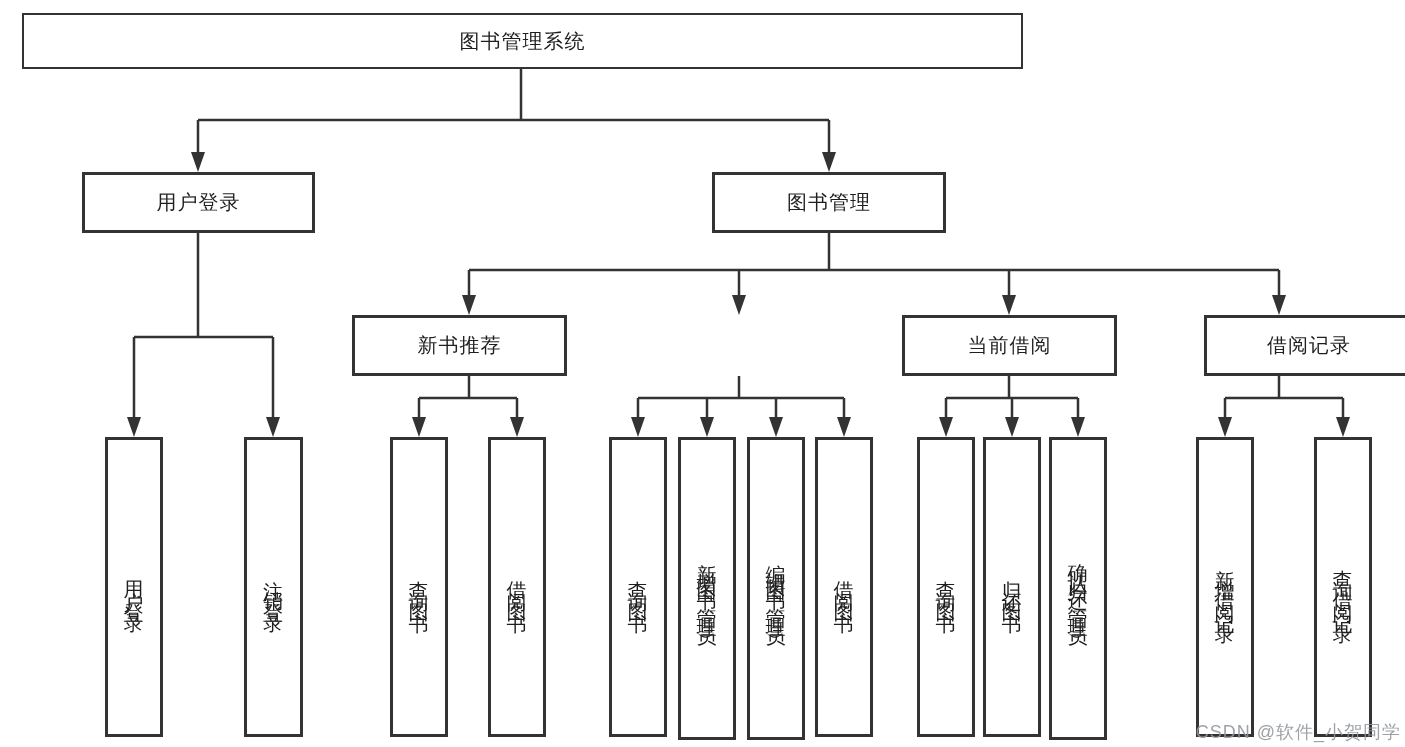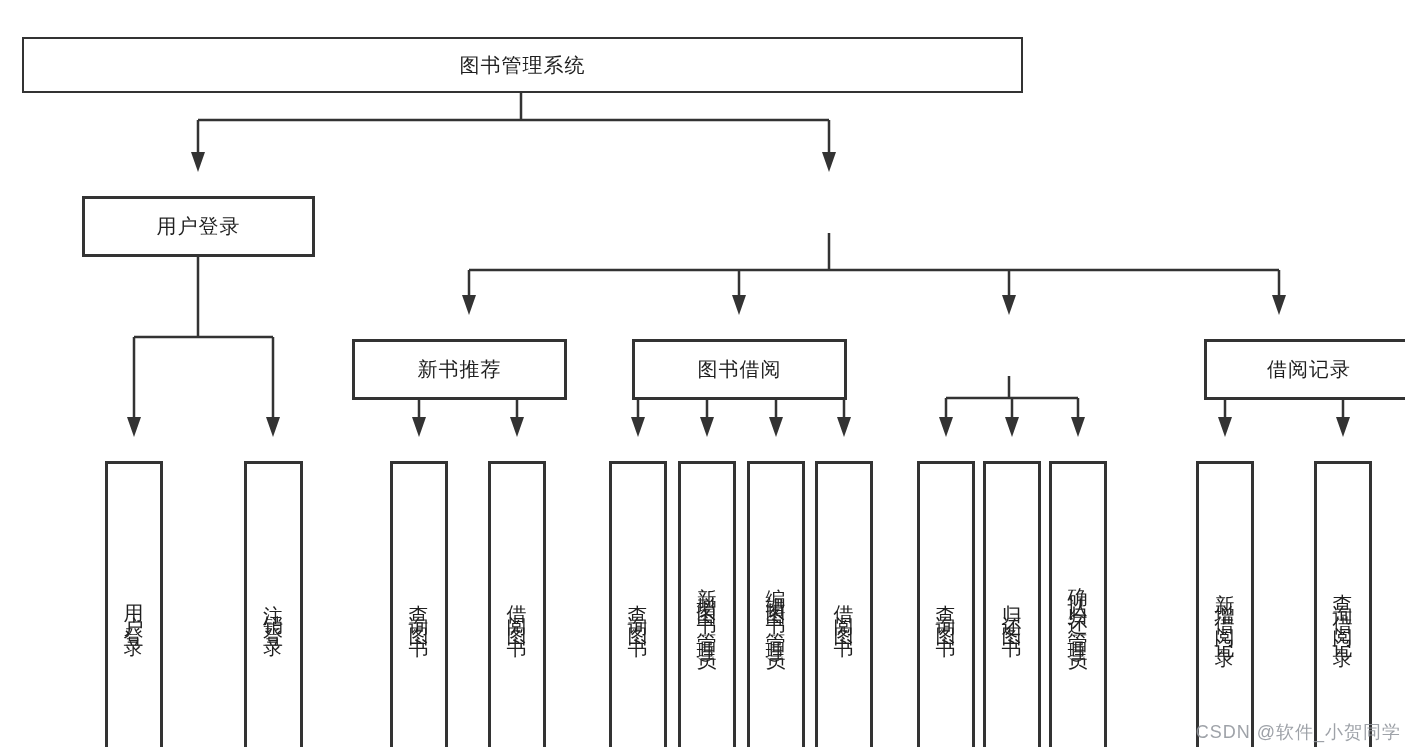--- a/index.html
+++ b/index.html
@@ -20,21 +20,20 @@
   .box {
     position: absolute;
     box-sizing: border-box;
     border: 3px solid #333333;
     background: #ffffff;
     display: flex;
     align-items: center;
     justify-content: center;
     color: #1f1f1f;
     z-index: 2;
-    margin-top: 24px;
   }
   .box.root { border-width: 2px; }
   .hlabel {
     font-size: 20px;
     letter-spacing: 1px;
     white-space: nowrap;
   }
   .vbox .vlabel {
     writing-mode: vertical-rl;
     text-orientation: mixed;
@@ -91,26 +90,29 @@
       </g>
   </svg>
 
   <div class="box root" style="left:22px; top:13px; width:1001px; height:56px;">
     <span class="hlabel">图书管理系统</span>
   </div>
 
   <div class="box" style="left:82px; top:172px; width:233px; height:61px;">
     <span class="hlabel">用户登录</span>
   </div>
+  <div class="box" style="left:712px; top:172px; width:234px; height:61px;">
+    <span class="hlabel">图书管理</span>
+  </div>
 
   <div class="box" style="left:352px; top:315px; width:215px; height:61px;">
     <span class="hlabel">新书推荐</span>
   </div>
-  <div class="box" style="left:632px; top:315px; width:215px; height:61px;">
-    <span class="hlabel">图书借阅</span>
+  <div class="box" style="left:902px; top:315px; width:215px; height:61px;">
+    <span class="hlabel">当前借阅</span>
   </div>
   <div class="box" style="left:1204px; top:315px; width:210px; height:61px;">
     <span class="hlabel">借阅记录</span>
   </div>
 
   <div class="box vbox" style="left:105px; top:437px; width:58px; height:300px;">
     <span class="vlabel">用户登录</span>
   </div>
   <div class="box vbox" style="left:244px; top:437px; width:59px; height:300px;">
     <span class="vlabel">注销登录</span>

